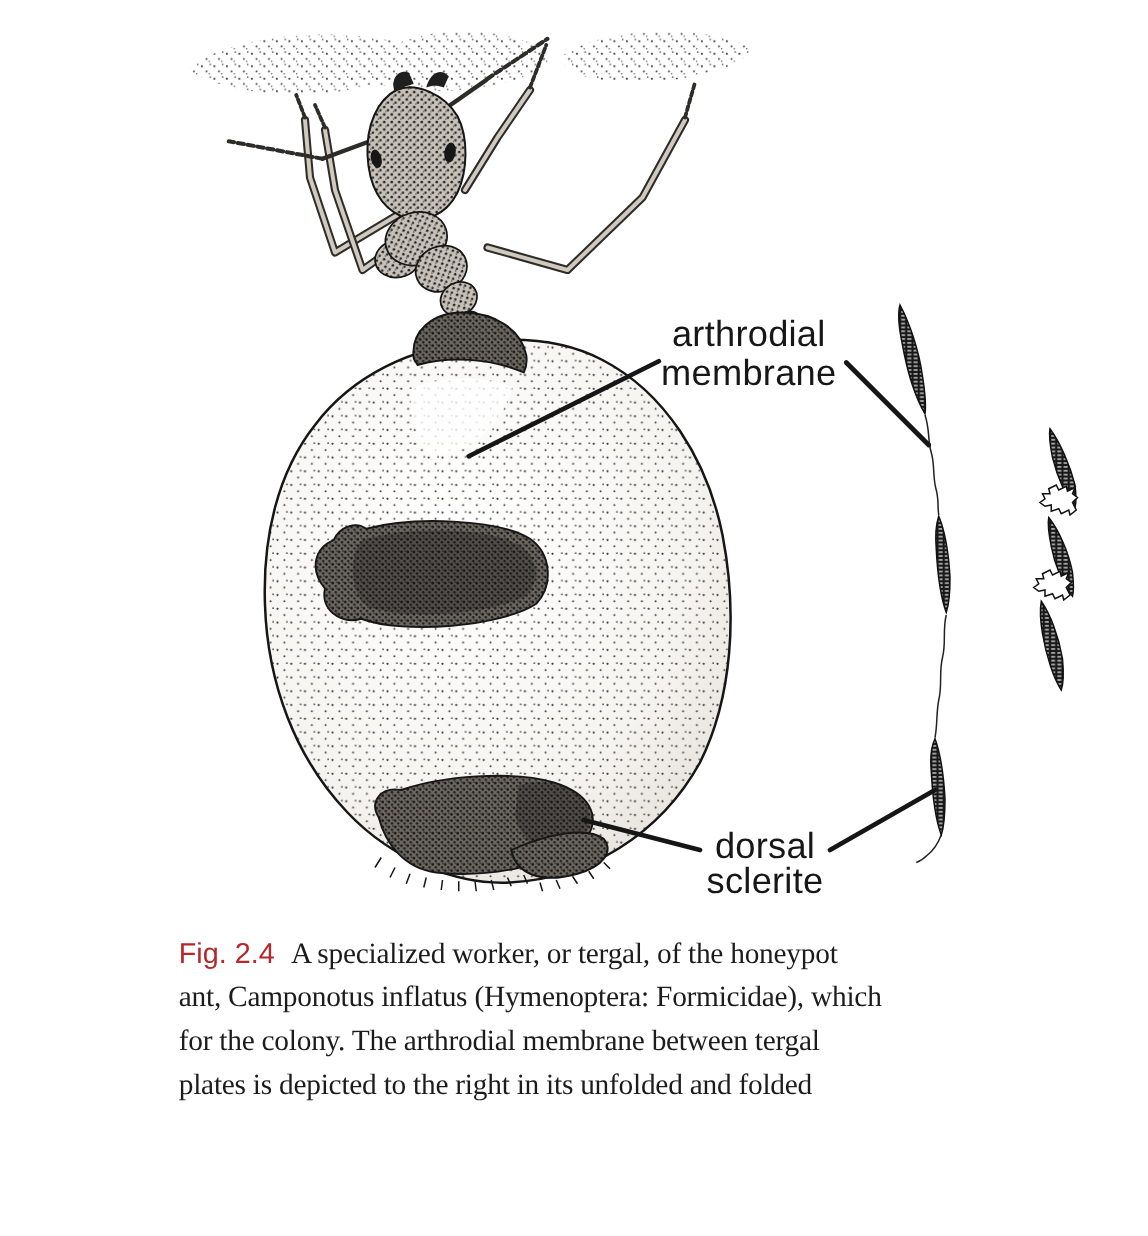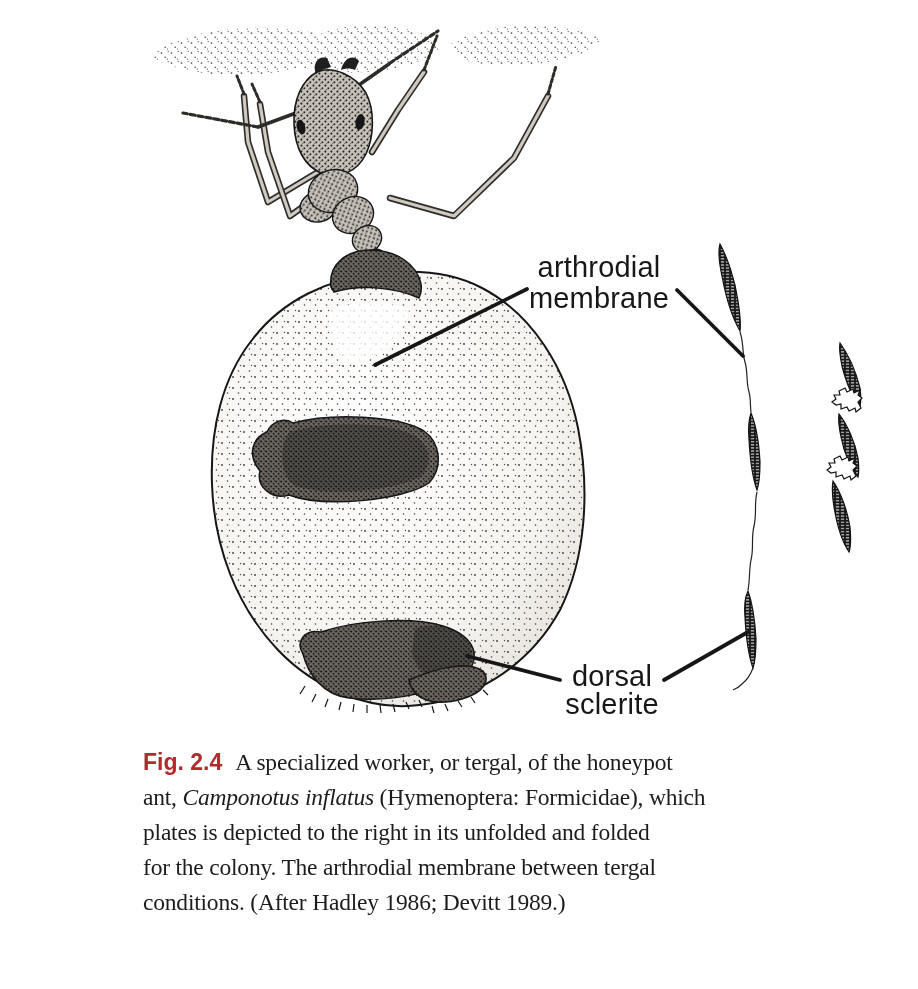--- a/index.html
+++ b/index.html
@@ -23,27 +23,27 @@
   .cap-line {
     font-family:"Liberation Serif", serif;
     font-size:23.5px;
     line-height:35px;
     color:#1c1c1c;
     letter-spacing:-0.2px;
     white-space:nowrap;
   }
   .fig-label {
     font-family:"Liberation Sans", sans-serif;
-    font-weight:bold;
+    font-weight:normal;
     font-size:23px;
     color:#b5282c;
     margin-right:13px;
     letter-spacing:0;
   }
-  .ital { font-style:italic; }
+  .ital { }
 </style>
 </head>
 <body>
 
 <div class="fig-wrap">
 <svg viewBox="0 0 918 735" width="918" height="735" xmlns="http://www.w3.org/2000/svg">
   <defs>
     <pattern id="stipCeil" width="10" height="10" patternUnits="userSpaceOnUse">
       <circle cx="1.5" cy="3" r="0.85" fill="#444"></circle>
       <circle cx="5.2" cy="7.2" r="0.8" fill="#4a4a4a"></circle>
@@ -170,21 +170,18 @@
 </div>
 
 <div class="caption">
   <div class="cap-line">
     <span class="fig-label">Fig. 2.4</span><span>A specialized worker, or tergal, of the honeypot</span>
   </div>
   <div class="cap-line">
     <span>ant, </span><span class="ital">Camponotus inflatus</span><span> (Hymenoptera: Formicidae), which</span>
   </div>
   <div class="cap-line">
-    <span>plates is depicted to the right in its unfolded and folded</span>
-  </div>
-  <div class="cap-line">
     <span>for the colony. The arthrodial membrane between tergal</span>
   </div>
   <div class="cap-line">
-    <span>conditions. (After Hadley 1986; Devitt 1989.)</span>
+    <span>plates is depicted to the right in its unfolded and folded</span>
   </div>
 </div>
 
 </body></html>

